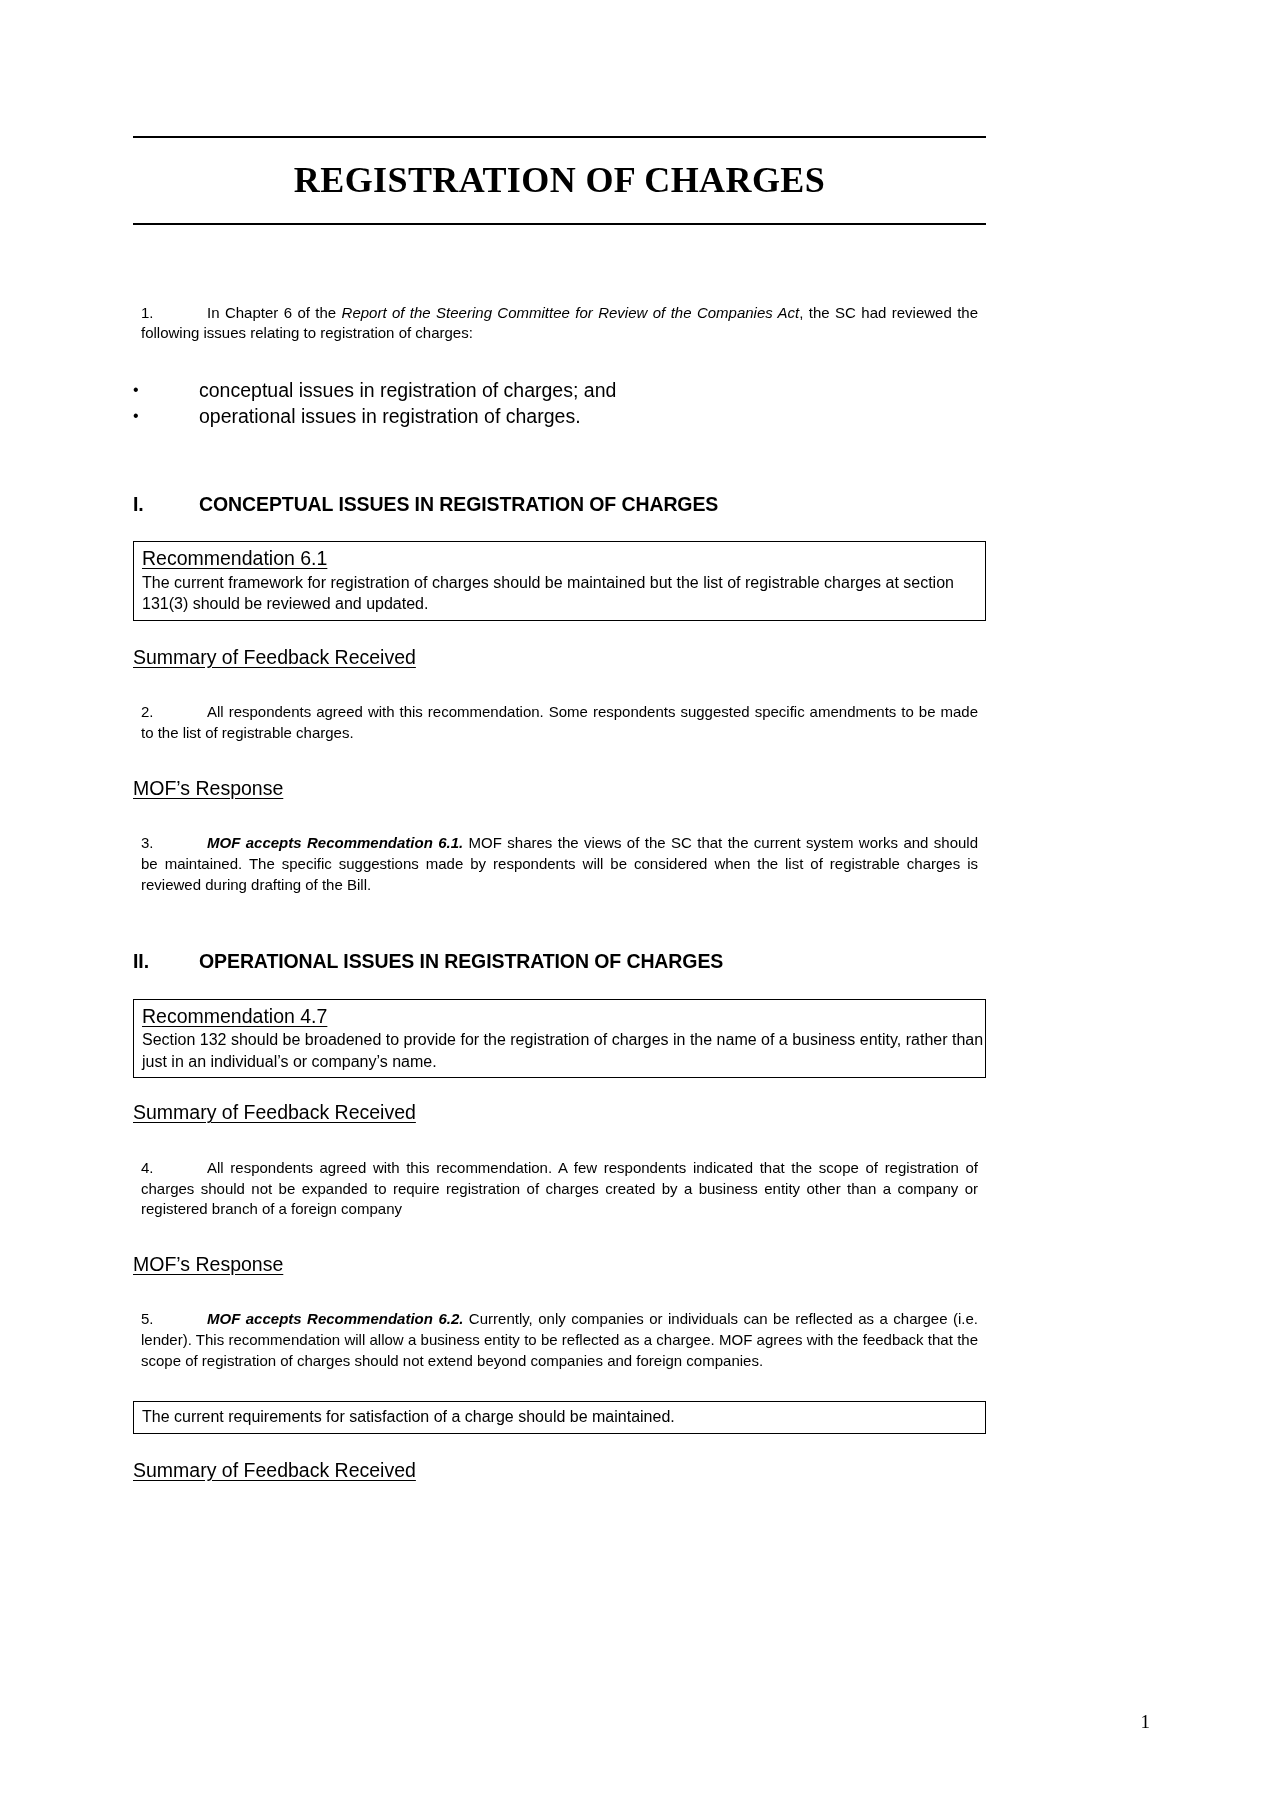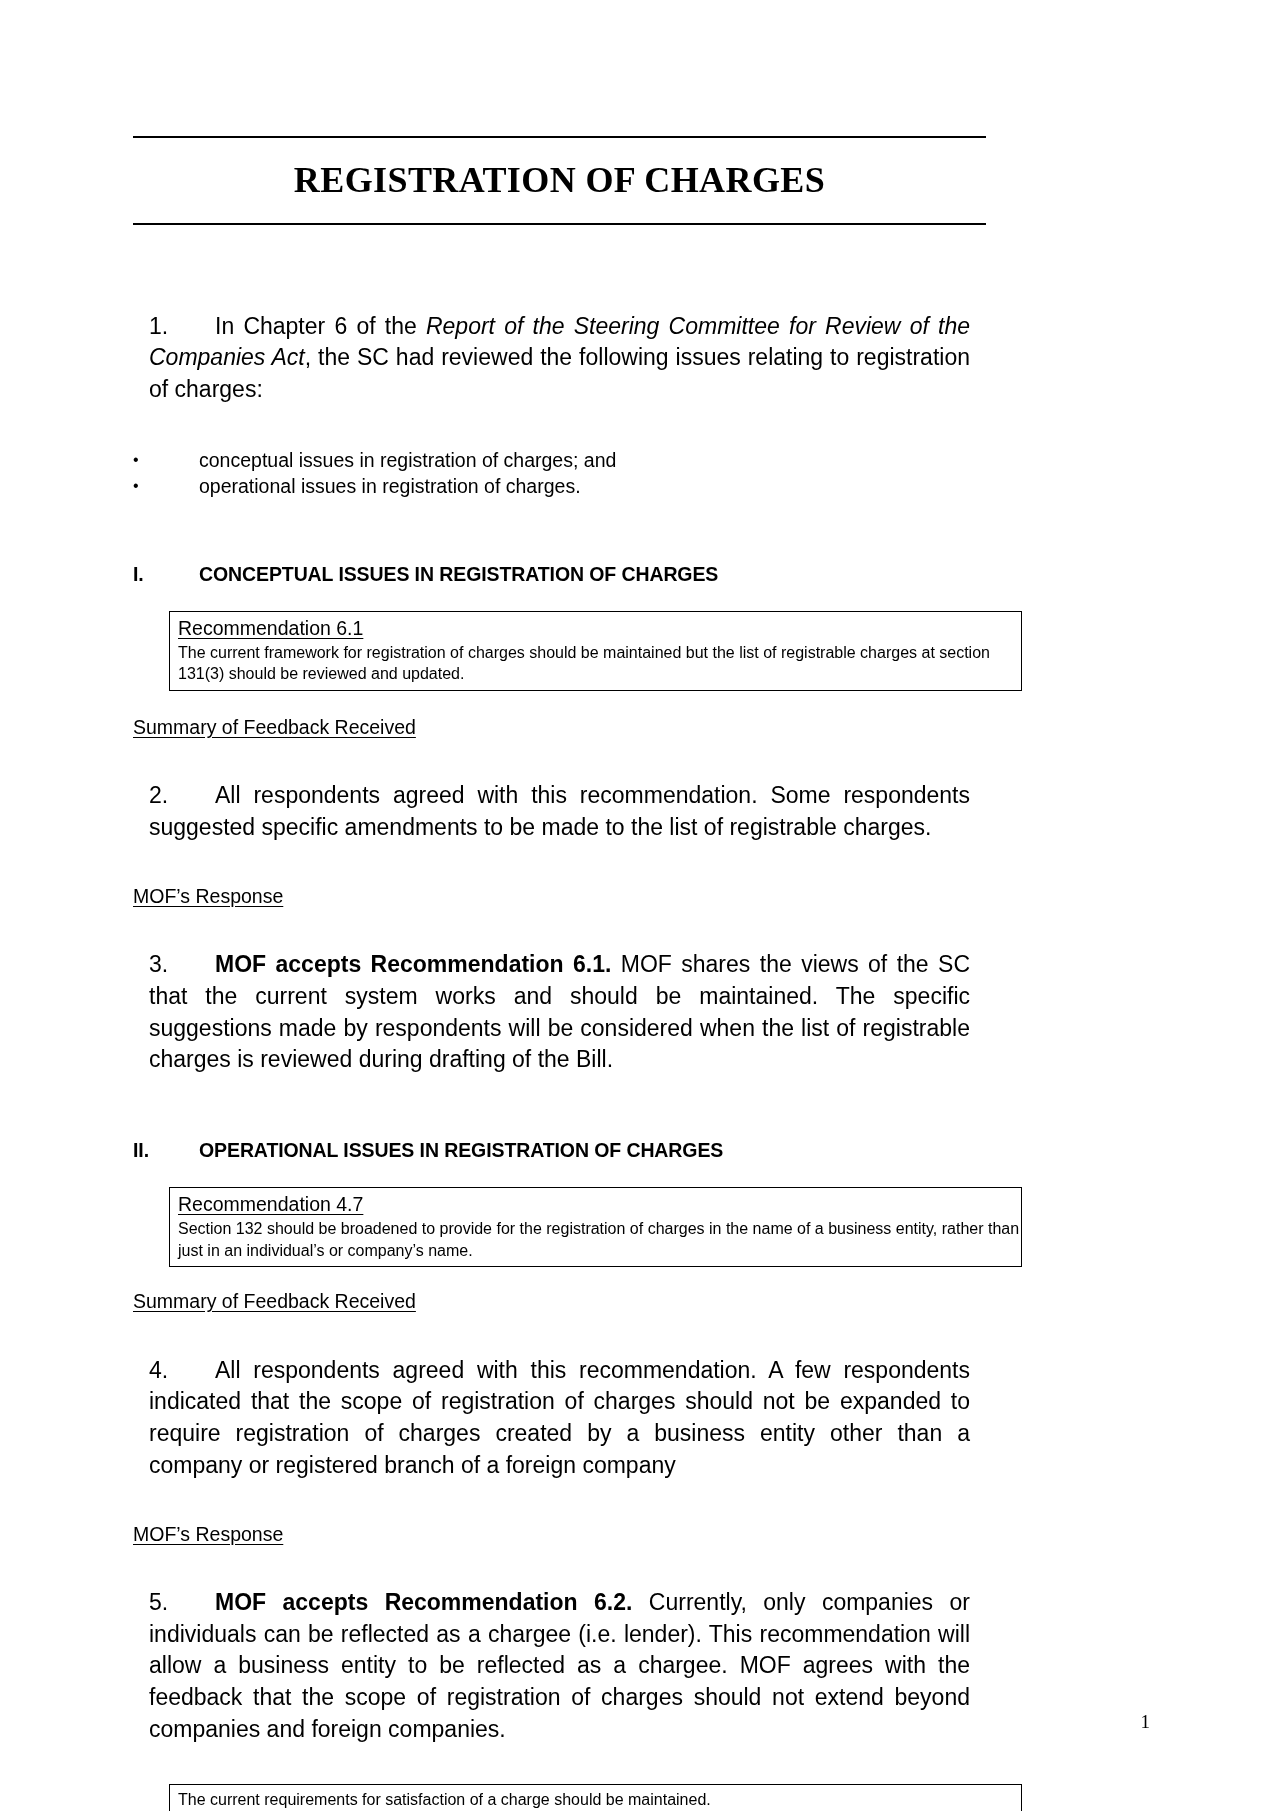--- a/index.html
+++ b/index.html
@@ -39,24 +39,24 @@
     font-weight: bold;
     font-size: 36px;
     text-align: center;
     letter-spacing: 0.4px;
     margin: 23px 0 22px 0;
     line-height: 1.1;
   }
 
   
   .body-text {
-    font-size: 23px;
+    font-size: 15px;
     line-height: 1.38;
     text-align: justify;
-    margin: 16px;
+    margin: 8px;
     hyphens: none;
   }
   .num {
     display: inline-block;
     width: 66px;
   }
   .heading-ul {
     font-size: 19.5px;
     font-weight: bold;
     text-decoration: underline;
@@ -78,21 +78,21 @@
     font-size: 19.5px;
     font-weight: bold;
     margin: 0;
     line-height: 1.3;
     letter-spacing: -0.1px;
   }
   .section-heading .roman {
     display: inline-block;
     width: 66px;
   }
-  b, .bold { font-weight: bold; }
+  b, .bold { font-weight: bold; font-style: italic; }
   i, .ital { font-style: italic; }
 
   
   .bullet-list {
     margin: 0;
     padding: 0;
     list-style: none;
   }
   .bullet-row {
     display: flex;
@@ -106,21 +106,20 @@
     line-height: 1.55;
   }
   .bullet-text { flex: 1 1 auto; }
 
   
   .rec-box {
     border: 1px solid #000;
     padding: 4px 0 5px 8px;
     box-sizing: border-box;
     width: 100%;
-    margin-left: 36px;
   }
   .rec-title {
     font-size: 19.5px;
     text-decoration: underline;
     text-underline-offset: 3px;
     display: inline-block;
     line-height: 1.32;
   }
   .rec-body {
     font-size: 16px;

